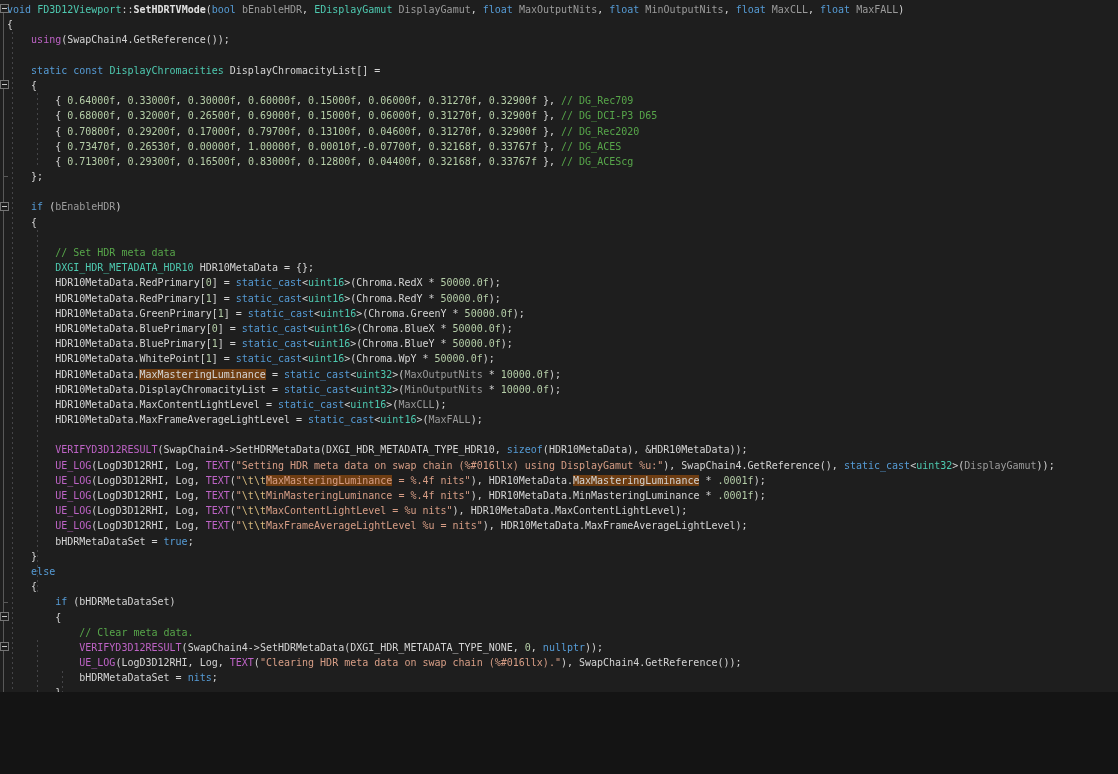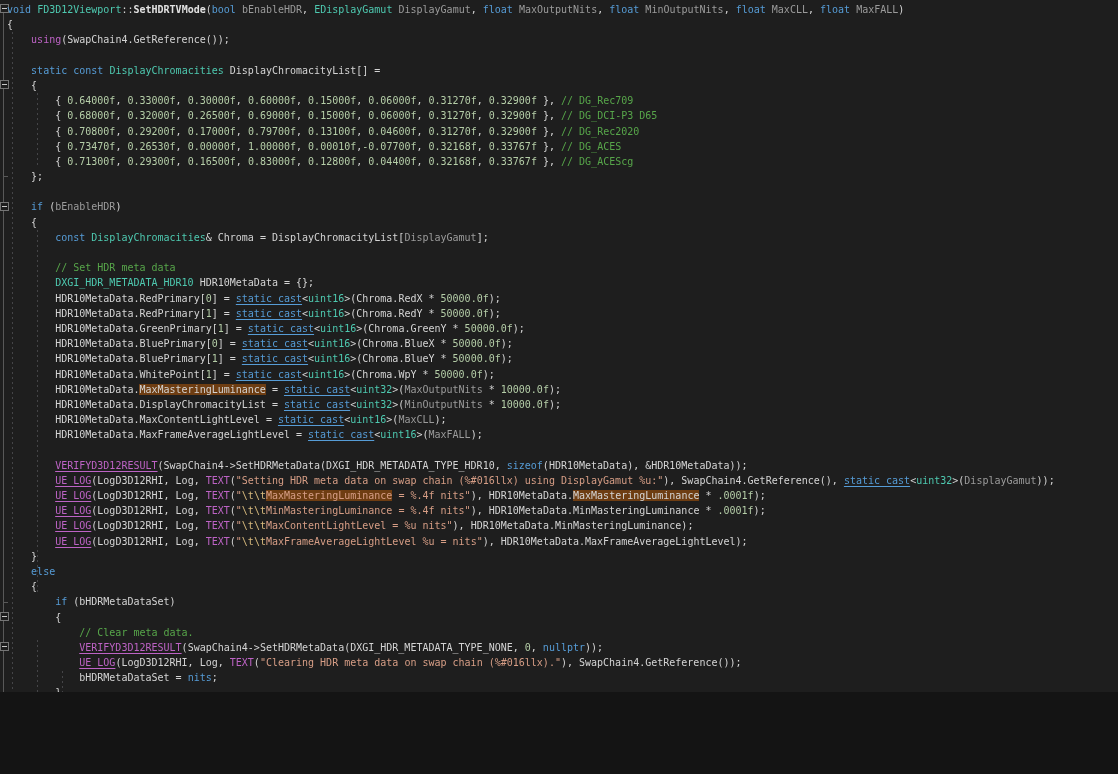--- a/index.html
+++ b/index.html
@@ -19,21 +19,21 @@
   .tk-t{color:var(--t);}
   .tk-m{color:var(--m);}
   .tk-p{color:var(--p);}
   .tk-n{color:var(--n);}
   .tk-s{color:var(--s);}
   .tk-e{color:var(--e);margin-top:16px;}
   .tk-c{color:var(--c);}
   .tk-w{color:var(--w);}
   .tk-fn{color:var(--fn);font-weight:bold;}
   .hl{background:var(--hl);}
-  .ul{text-decoration:underline;text-underline-offset:2px;text-decoration-thickness:1px;}
+  .ul{text-underline-offset:2px;text-decoration-thickness:1px;}
   .indent-guide{position:absolute;width:1px;
     background-image:repeating-linear-gradient(to bottom,#454548 0 2px,transparent 2px 5px);}
   .fold-vline{position:absolute;width:1px;background:#585858;}
   .fold-tick{position:absolute;height:1px;width:5px;background:#585858;}
   .fold-box{position:absolute;width:9px;height:9px;box-sizing:border-box;
     border:1px solid #757575;background:#1e1e1e;cursor:pointer;}
   .fold-box::after{content:"";position:absolute;left:1px;right:1px;top:3px;height:1px;background:#c8c8c8;}
 </style>
 </head>
 <body>
@@ -68,41 +68,41 @@
       <div class="line"><span class="tk-w">    {</span></div>
       <div class="line"><span class="tk-w">        { </span><span class="tk-n">0.64000f</span><span class="tk-w">, </span><span class="tk-n">0.33000f</span><span class="tk-w">, </span><span class="tk-n">0.30000f</span><span class="tk-w">, </span><span class="tk-n">0.60000f</span><span class="tk-w">, </span><span class="tk-n">0.15000f</span><span class="tk-w">, </span><span class="tk-n">0.06000f</span><span class="tk-w">, </span><span class="tk-n">0.31270f</span><span class="tk-w">, </span><span class="tk-n">0.32900f</span><span class="tk-w"> }, </span><span class="tk-c">// DG_Rec709</span></div>
       <div class="line"><span class="tk-w">        { </span><span class="tk-n">0.68000f</span><span class="tk-w">, </span><span class="tk-n">0.32000f</span><span class="tk-w">, </span><span class="tk-n">0.26500f</span><span class="tk-w">, </span><span class="tk-n">0.69000f</span><span class="tk-w">, </span><span class="tk-n">0.15000f</span><span class="tk-w">, </span><span class="tk-n">0.06000f</span><span class="tk-w">, </span><span class="tk-n">0.31270f</span><span class="tk-w">, </span><span class="tk-n">0.32900f</span><span class="tk-w"> }, </span><span class="tk-c">// DG_DCI-P3 D65</span></div>
       <div class="line"><span class="tk-w">        { </span><span class="tk-n">0.70800f</span><span class="tk-w">, </span><span class="tk-n">0.29200f</span><span class="tk-w">, </span><span class="tk-n">0.17000f</span><span class="tk-w">, </span><span class="tk-n">0.79700f</span><span class="tk-w">, </span><span class="tk-n">0.13100f</span><span class="tk-w">, </span><span class="tk-n">0.04600f</span><span class="tk-w">, </span><span class="tk-n">0.31270f</span><span class="tk-w">, </span><span class="tk-n">0.32900f</span><span class="tk-w"> }, </span><span class="tk-c">// DG_Rec2020</span></div>
       <div class="line"><span class="tk-w">        { </span><span class="tk-n">0.73470f</span><span class="tk-w">, </span><span class="tk-n">0.26530f</span><span class="tk-w">, </span><span class="tk-n">0.00000f</span><span class="tk-w">, </span><span class="tk-n">1.00000f</span><span class="tk-w">, </span><span class="tk-n">0.00010f</span><span class="tk-w">,</span><span class="tk-n">-0.07700f</span><span class="tk-w">, </span><span class="tk-n">0.32168f</span><span class="tk-w">, </span><span class="tk-n">0.33767f</span><span class="tk-w"> }, </span><span class="tk-c">// DG_ACES</span></div>
       <div class="line"><span class="tk-w">        { </span><span class="tk-n">0.71300f</span><span class="tk-w">, </span><span class="tk-n">0.29300f</span><span class="tk-w">, </span><span class="tk-n">0.16500f</span><span class="tk-w">, </span><span class="tk-n">0.83000f</span><span class="tk-w">, </span><span class="tk-n">0.12800f</span><span class="tk-w">, </span><span class="tk-n">0.04400f</span><span class="tk-w">, </span><span class="tk-n">0.32168f</span><span class="tk-w">, </span><span class="tk-n">0.33767f</span><span class="tk-w"> }, </span><span class="tk-c">// DG_ACEScg</span></div>
       <div class="line"><span class="tk-w">    };</span></div>
       <div class="line"></div>
       <div class="line"><span class="tk-w">    </span><span class="tk-k">if</span><span class="tk-w"> (</span><span class="tk-p">bEnableHDR</span><span class="tk-w">)</span></div>
       <div class="line"><span class="tk-w">    {</span></div>
-      <div class="line"><span class="tk-w">        </span><span class="tk-k">const</span><span class="tk-w"> </span><span class="tk-t">DisplayChromacities</span><span class="tk-w">&amp; Chroma = DisplayChromacityList[</span><span class="tk-p">DisplayGamut</span><span class="tk-w">];</span></div>
       <div class="line"></div>
       <div class="line"><span class="tk-w">        </span><span class="tk-c">// Set HDR meta data</span></div>
       <div class="line"><span class="tk-w">        </span><span class="tk-t">DXGI_HDR_METADATA_HDR10</span><span class="tk-w"> HDR10MetaData = {};</span></div>
       <div class="line"><span class="tk-w">        HDR10MetaData.RedPrimary[</span><span class="tk-n">0</span><span class="tk-w">] = </span><span class="tk-k ul">static_cast</span><span class="tk-w">&lt;</span><span class="tk-t">uint16</span><span class="tk-w">&gt;(Chroma.RedX * </span><span class="tk-n">50000.0f</span><span class="tk-w">);</span></div>
       <div class="line"><span class="tk-w">        HDR10MetaData.RedPrimary[</span><span class="tk-n">1</span><span class="tk-w">] = </span><span class="tk-k ul">static_cast</span><span class="tk-w">&lt;</span><span class="tk-t">uint16</span><span class="tk-w">&gt;(Chroma.RedY * </span><span class="tk-n">50000.0f</span><span class="tk-w">);</span></div>
       <div class="line"><span class="tk-w">        HDR10MetaData.GreenPrimary[</span><span class="tk-n">1</span><span class="tk-w">] = </span><span class="tk-k ul">static_cast</span><span class="tk-w">&lt;</span><span class="tk-t">uint16</span><span class="tk-w">&gt;(Chroma.GreenY * </span><span class="tk-n">50000.0f</span><span class="tk-w">);</span></div>
       <div class="line"><span class="tk-w">        HDR10MetaData.BluePrimary[</span><span class="tk-n">0</span><span class="tk-w">] = </span><span class="tk-k ul">static_cast</span><span class="tk-w">&lt;</span><span class="tk-t">uint16</span><span class="tk-w">&gt;(Chroma.BlueX * </span><span class="tk-n">50000.0f</span><span class="tk-w">);</span></div>
       <div class="line"><span class="tk-w">        HDR10MetaData.BluePrimary[</span><span class="tk-n">1</span><span class="tk-w">] = </span><span class="tk-k ul">static_cast</span><span class="tk-w">&lt;</span><span class="tk-t">uint16</span><span class="tk-w">&gt;(Chroma.BlueY * </span><span class="tk-n">50000.0f</span><span class="tk-w">);</span></div>
       <div class="line"><span class="tk-w">        HDR10MetaData.WhitePoint[</span><span class="tk-n">1</span><span class="tk-w">] = </span><span class="tk-k ul">static_cast</span><span class="tk-w">&lt;</span><span class="tk-t">uint16</span><span class="tk-w">&gt;(Chroma.WpY * </span><span class="tk-n">50000.0f</span><span class="tk-w">);</span></div>
       <div class="line"><span class="tk-w">        HDR10MetaData.</span><span class="tk-w hl">MaxMasteringLuminance</span><span class="tk-w"> = </span><span class="tk-k ul">static_cast</span><span class="tk-w">&lt;</span><span class="tk-t">uint32</span><span class="tk-w">&gt;(</span><span class="tk-p">MaxOutputNits</span><span class="tk-w"> * </span><span class="tk-n">10000.0f</span><span class="tk-w">);</span></div>
       <div class="line"><span class="tk-w">        HDR10MetaData.DisplayChromacityList = </span><span class="tk-k ul">static_cast</span><span class="tk-w">&lt;</span><span class="tk-t">uint32</span><span class="tk-w">&gt;(</span><span class="tk-p">MinOutputNits</span><span class="tk-w"> * </span><span class="tk-n">10000.0f</span><span class="tk-w">);</span></div>
       <div class="line"><span class="tk-w">        HDR10MetaData.MaxContentLightLevel = </span><span class="tk-k ul">static_cast</span><span class="tk-w">&lt;</span><span class="tk-t">uint16</span><span class="tk-w">&gt;(</span><span class="tk-p">MaxCLL</span><span class="tk-w">);</span></div>
       <div class="line"><span class="tk-w">        HDR10MetaData.MaxFrameAverageLightLevel = </span><span class="tk-k ul">static_cast</span><span class="tk-w">&lt;</span><span class="tk-t">uint16</span><span class="tk-w">&gt;(</span><span class="tk-p">MaxFALL</span><span class="tk-w">);</span></div>
       <div class="line"></div>
       <div class="line"><span class="tk-w">        </span><span class="tk-m ul">VERIFYD3D12RESULT</span><span class="tk-w">(SwapChain4-&gt;SetHDRMetaData(DXGI_HDR_METADATA_TYPE_HDR10, </span><span class="tk-k">sizeof</span><span class="tk-w">(HDR10MetaData), &amp;HDR10MetaData));</span></div>
       <div class="line"><span class="tk-w">        </span><span class="tk-m ul">UE_LOG</span><span class="tk-w">(LogD3D12RHI, Log, </span><span class="tk-m">TEXT</span><span class="tk-w">(</span><span class="tk-s">"Setting HDR meta data on swap chain (%#016llx) using DisplayGamut %u:"</span><span class="tk-w">), SwapChain4.GetReference(), </span><span class="tk-k ul">static_cast</span><span class="tk-w">&lt;</span><span class="tk-t">uint32</span><span class="tk-w">&gt;(</span><span class="tk-p">DisplayGamut</span><span class="tk-w">));</span></div>
       <div class="line"><span class="tk-w">        </span><span class="tk-m ul">UE_LOG</span><span class="tk-w">(LogD3D12RHI, Log, </span><span class="tk-m">TEXT</span><span class="tk-w">(</span><span class="tk-s">"</span><span class="tk-e">\t\t</span><span class="tk-s hl">MaxMasteringLuminance</span><span class="tk-s"> = %.4f nits"</span><span class="tk-w">), HDR10MetaData.</span><span class="tk-w hl">MaxMasteringLuminance</span><span class="tk-w"> * </span><span class="tk-n">.0001f</span><span class="tk-w">);</span></div>
       <div class="line"><span class="tk-w">        </span><span class="tk-m ul">UE_LOG</span><span class="tk-w">(LogD3D12RHI, Log, </span><span class="tk-m">TEXT</span><span class="tk-w">(</span><span class="tk-s">"</span><span class="tk-e">\t\t</span><span class="tk-s">MinMasteringLuminance = %.4f nits"</span><span class="tk-w">), HDR10MetaData.MinMasteringLuminance * </span><span class="tk-n">.0001f</span><span class="tk-w">);</span></div>
-      <div class="line"><span class="tk-w">        </span><span class="tk-m ul">UE_LOG</span><span class="tk-w">(LogD3D12RHI, Log, </span><span class="tk-m">TEXT</span><span class="tk-w">(</span><span class="tk-s">"</span><span class="tk-e">\t\t</span><span class="tk-s">MaxContentLightLevel = %u nits"</span><span class="tk-w">), HDR10MetaData.MinMasteringLuminance);</span></div>
+      <div class="line"><span class="tk-w">        </span><span class="tk-m ul">UE_LOG</span><span class="tk-w">(LogD3D12RHI, Log, </span><span class="tk-m">TEXT</span><span class="tk-w">(</span><span class="tk-s">"</span><span class="tk-e">\t\t</span><span class="tk-s">MaxContentLightLevel = %u nits"</span><span class="tk-w">), HDR10MetaData.MaxContentLightLevel);</span></div>
       <div class="line"><span class="tk-w">        </span><span class="tk-m ul">UE_LOG</span><span class="tk-w">(LogD3D12RHI, Log, </span><span class="tk-m">TEXT</span><span class="tk-w">(</span><span class="tk-s">"</span><span class="tk-e">\t\t</span><span class="tk-s">MaxFrameAverageLightLevel %u = nits"</span><span class="tk-w">), HDR10MetaData.MaxFrameAverageLightLevel);</span></div>
+      <div class="line"><span class="tk-w">        bHDRMetaDataSet = </span><span class="tk-k">true</span><span class="tk-w">;</span></div>
       <div class="line"><span class="tk-w">    }</span></div>
       <div class="line"><span class="tk-w">    </span><span class="tk-k">else</span></div>
       <div class="line"><span class="tk-w">    {</span></div>
       <div class="line"><span class="tk-w">        </span><span class="tk-k">if</span><span class="tk-w"> (bHDRMetaDataSet)</span></div>
       <div class="line"><span class="tk-w">        {</span></div>
       <div class="line"><span class="tk-w">            </span><span class="tk-c">// Clear meta data.</span></div>
       <div class="line"><span class="tk-w">            </span><span class="tk-m ul">VERIFYD3D12RESULT</span><span class="tk-w">(SwapChain4-&gt;SetHDRMetaData(DXGI_HDR_METADATA_TYPE_NONE, </span><span class="tk-n">0</span><span class="tk-w">, </span><span class="tk-k">nullptr</span><span class="tk-w">));</span></div>
       <div class="line"><span class="tk-w">            </span><span class="tk-m ul">UE_LOG</span><span class="tk-w">(LogD3D12RHI, Log, </span><span class="tk-m">TEXT</span><span class="tk-w">(</span><span class="tk-s">"Clearing HDR meta data on swap chain (%#016llx)."</span><span class="tk-w">), SwapChain4.GetReference());</span></div>
       <div class="line"><span class="tk-w">            bHDRMetaDataSet = </span><span class="tk-k">nits</span><span class="tk-w">;</span></div>
       <div class="line"><span class="tk-w">        }</span></div>

